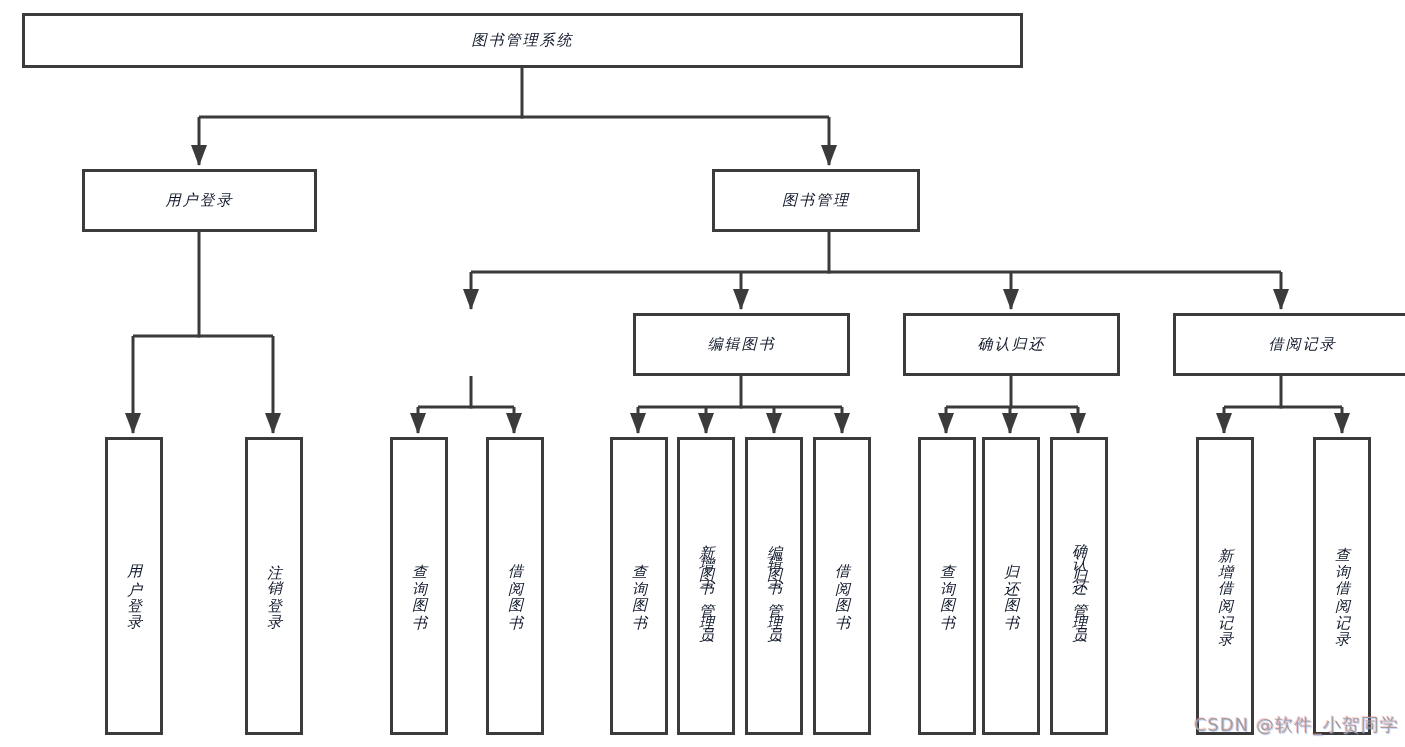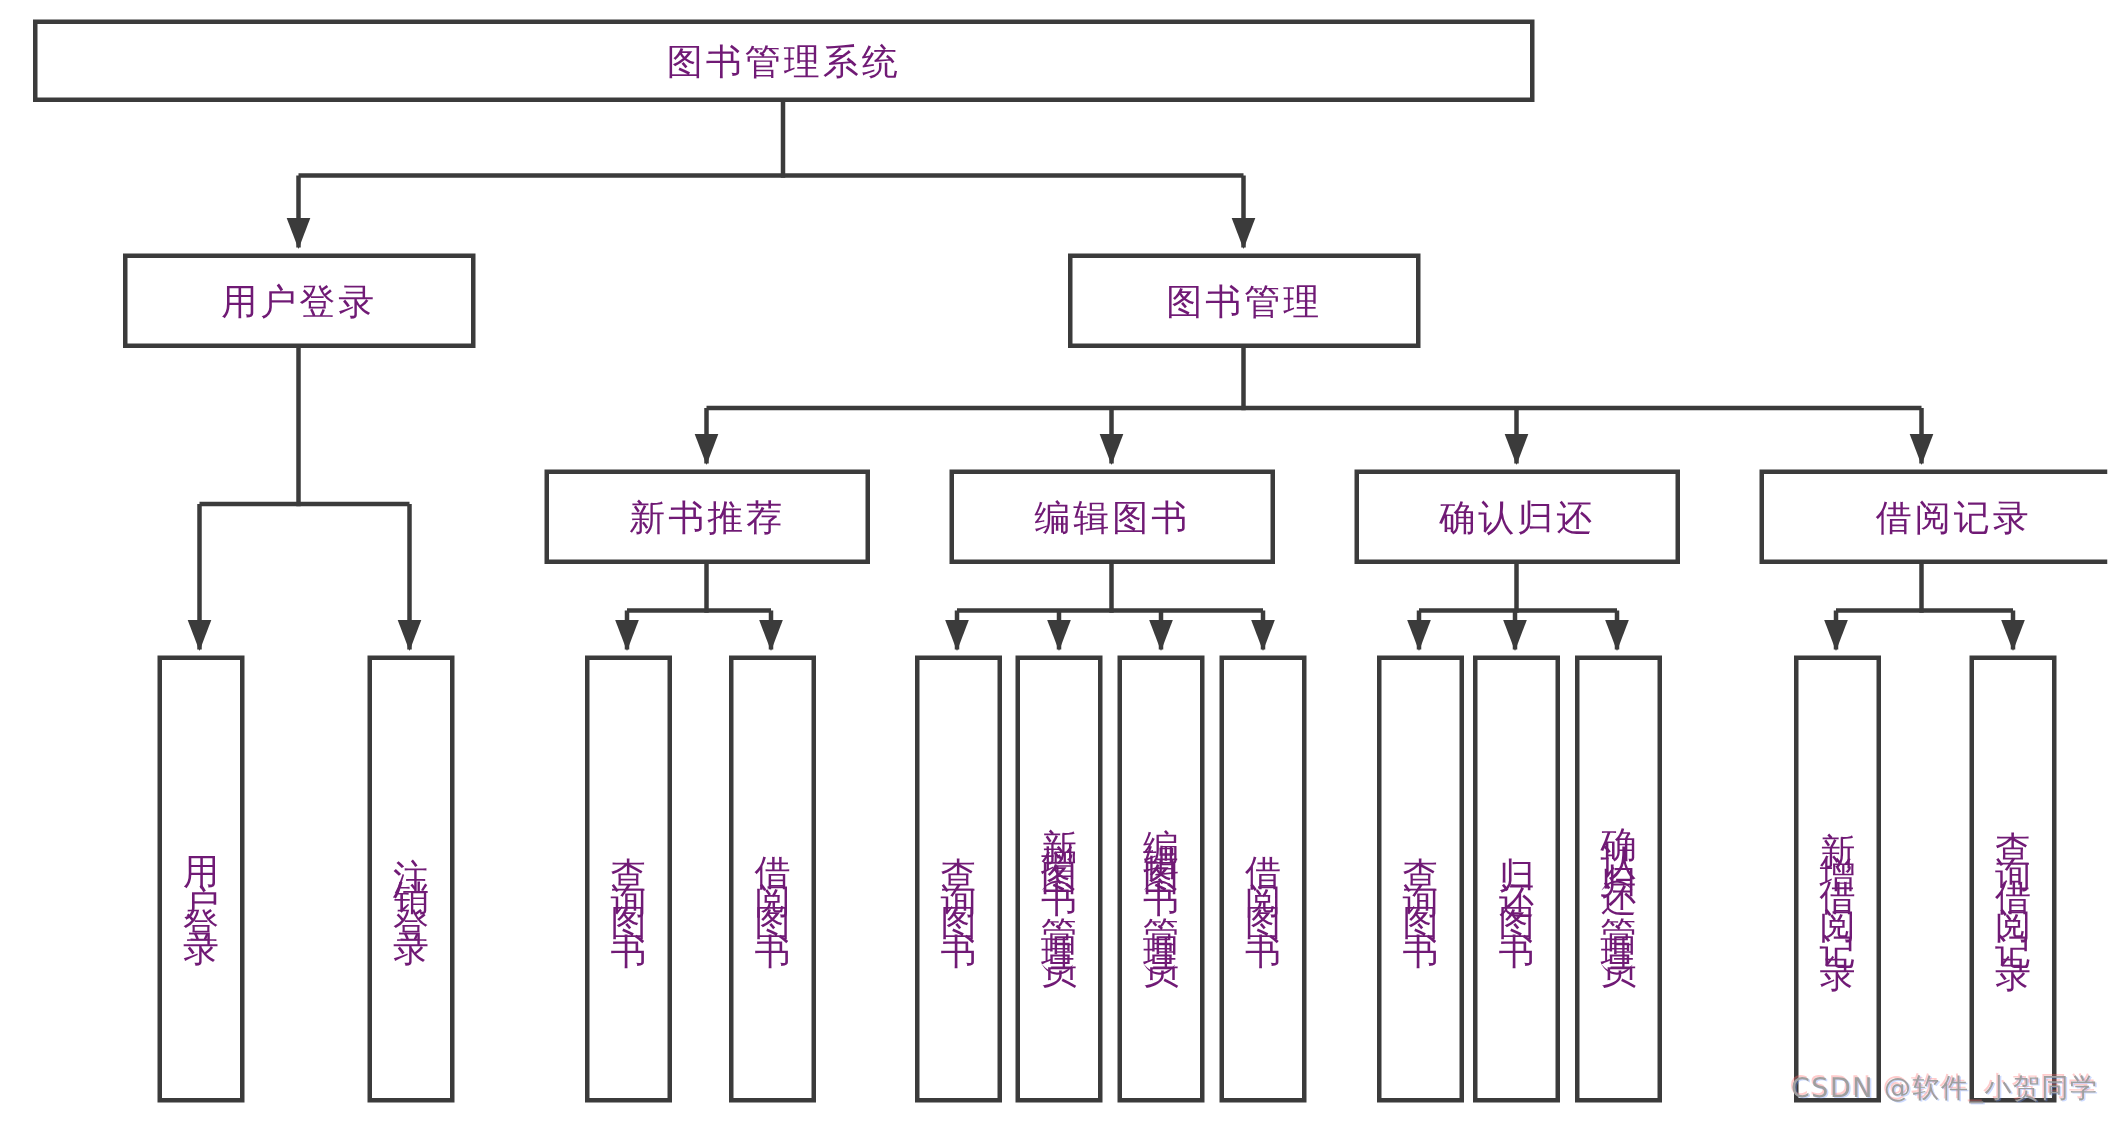--- a/index.html
+++ b/index.html
@@ -1,21 +1,21 @@
 <!DOCTYPE html>
 <html><head>
 <meta charset="utf-8">
 <style>
   html,body{margin:0;padding:0;background:#ffffff;}
   body{font-family:"DejaVu Sans","Liberation Sans",sans-serif;}
   .canvas{position:relative;width:1405px;height:747px;background:#ffffff;overflow:hidden;}
   .wires{position:absolute;left:0;top:0;width:1405px;height:747px;}
   .node{position:absolute;box-sizing:border-box;background:#ffffff;border:3px solid #3b3b3b;
         display:flex;align-items:center;justify-content:center;}
-  .node .lbl{font-size:24px;color:#701a75;letter-spacing:2px;white-space:nowrap;}
+  .node .lbl{font-size:15px;color:#0f172a;letter-spacing:2px;white-space:nowrap;font-style:italic;}
   .node.v .lbl{writing-mode:vertical-lr;text-orientation:mixed;letter-spacing:17px;line-height:1;white-space:normal;}
   .node.v.long .lbl{letter-spacing:12px;}
   .watermark{position:absolute;top:713px;right:6px;font-size:18px;color:#9f9f9f;letter-spacing:1px;
              text-shadow:-1px -1px 0 rgba(255,110,110,0.35),1px 1px 0 rgba(110,150,255,0.35);z-index:5;text-align:right;}
 </style>
 </head>
 <body>
 
 <div class="canvas">
 
@@ -69,27 +69,24 @@
     </g>
   </svg>
 
   <div class="node" style="left:22px;top:13px;width:1001px;height:55px">
     <span class="lbl">图书管理系统</span>
   </div>
 
   <div class="node" style="left:82px;top:169px;width:235px;height:63px">
     <span class="lbl">用户登录</span>
   </div>
-  <div class="node" style="left:712px;top:169px;width:235px;height:63px">
+  <div class="node" style="left:712px;top:169px;width:208px;height:63px">
     <span class="lbl">图书管理</span>
   </div>
 
-  <div class="node" style="left:363px;top:313px;width:217px;height:63px">
-    <span class="lbl">新书推荐</span>
-  </div>
   <div class="node" style="left:633px;top:313px;width:217px;height:63px">
     <span class="lbl">编辑图书</span>
   </div>
   <div class="node" style="left:903px;top:313px;width:217px;height:63px">
     <span class="lbl">确认归还</span>
   </div>
   <div class="node" style="left:1173px;top:313px;width:259px;height:63px">
     <span class="lbl">借阅记录</span>
   </div>
 

